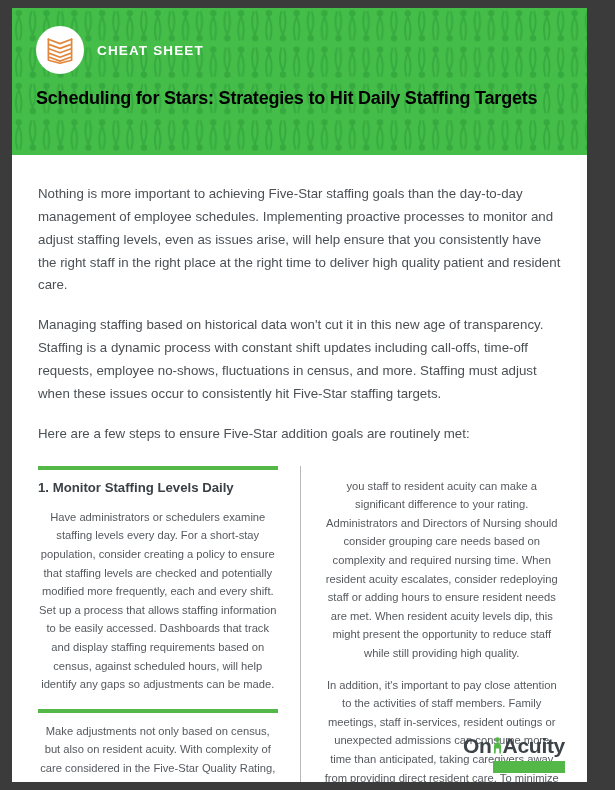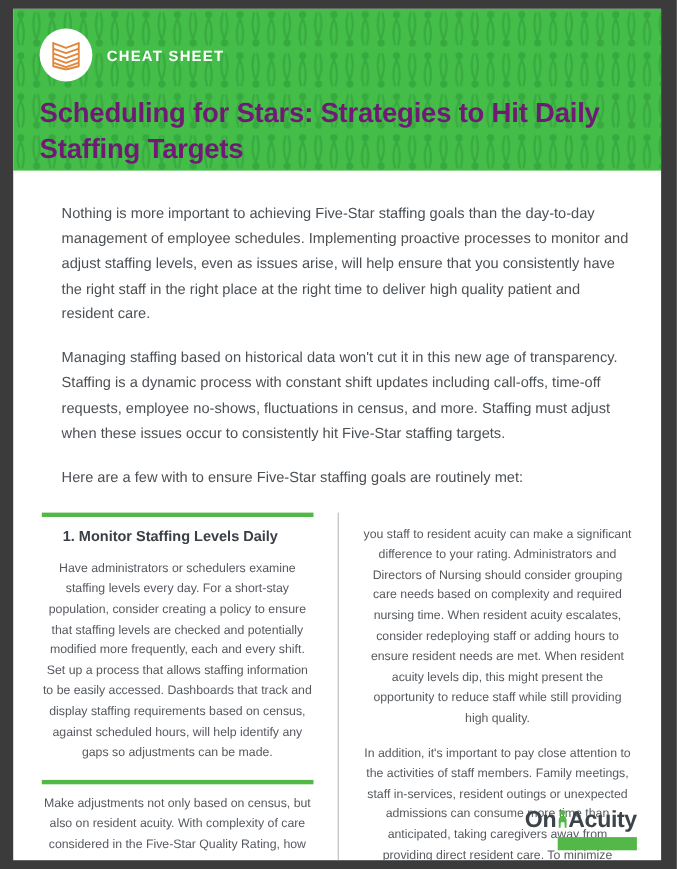--- a/index.html
+++ b/index.html
@@ -10,21 +10,21 @@
     overflow: hidden;
     background: #3b3b3b;
     font-family: "Liberation Sans", sans-serif;
   }
 
   #page {
     position: relative;
     width: 615px;
     height: 790px;
     background: #3b3b3b;
-    padding: 8px 14px 8px 12px;
+    padding: 8px 28px 8px 12px;
   }
 
   #sheet {
     position: relative;
     width: 100%;
     height: 100%;
     background: #ffffff;
     overflow: hidden;
   }
 
@@ -68,39 +68,38 @@
 
   .cheat-label {
     color: #ffffff;
     font-size: 13.5px;
     font-weight: bold;
     letter-spacing: 1.15px;
   }
 
   .banner-title {
     margin-top: 13px;
-    color: #701a75;
-    font-size: 25px;
+    color: #000000;
+    font-size: 18px;
     font-weight: bold;
     line-height: 1.33;
     letter-spacing: -0.2px;
     max-width: 520px;
   }
 
   
   #body {
     padding: 28px 26px 0 26px;
   }
 
   .intro-p {
     color: #4b5055;
     font-size: 13.3px;
     line-height: 1.72;
     margin-bottom: 17px;
-    margin-left: 18px;
   }
 
   .intro-p:last-child { margin-bottom: 0; }
 
   
   #columns {
     display: flex;
     margin-top: 20px;
   }
 
@@ -122,21 +121,20 @@
     width: 100%;
     margin-bottom: 9px;
   }
 
   .section-h {
     color: #3a4046;
     font-size: 13.2px;
     font-weight: bold;
     line-height: 1.38;
     margin-bottom: 11px;
-    margin-left: 19px;
   }
 
   .col-p {
     color: #55595e;
     font-size: 11.2px;
     line-height: 1.66;
     margin-bottom: 13px;
     text-align: center;
   }
 
@@ -220,21 +218,21 @@
         </div>
 
         <h1 class="banner-title">Scheduling for Stars: Strategies to Hit Daily Staffing Targets</h1>
       </div>
     </div>
 
     <div id="body">
 
       <p class="intro-p">Nothing is more important to achieving Five-Star staffing goals than the day-to-day management of employee schedules. Implementing proactive processes to monitor and adjust staffing levels, even as issues arise, will help ensure that you consistently have the right staff in the right place at the right time to deliver high quality patient and resident care.</p>
       <p class="intro-p">Managing staffing based on historical data won't cut it in this new age of transparency. Staffing is a dynamic process with constant shift updates including call-offs, time-off requests, employee no-shows, fluctuations in census, and more. Staffing must adjust when these issues occur to consistently hit Five-Star staffing targets.</p>
-      <p class="intro-p">Here are a few with to ensure Five-Star staffing goals are routinely met:</p>
+      <p class="intro-p">Here are a few steps to ensure Five-Star addition goals are routinely met:</p>
 
       <div id="columns">
 
         <div class="col col-left">
 
           <div class="section-block">
             <div class="rule"></div>
             <h2 class="section-h">1. Monitor Staffing Levels Daily</h2>
             <p class="col-p">Have administrators or schedulers examine staffing levels every day. For a short-stay population, consider creating a policy to ensure that staffing levels are checked and potentially modified more frequently, each and every shift. Set up a process that allows staffing information to be easily accessed. Dashboards that track and display staffing requirements based on census, against scheduled hours, will help identify any gaps so adjustments can be made.</p>
           </div>

